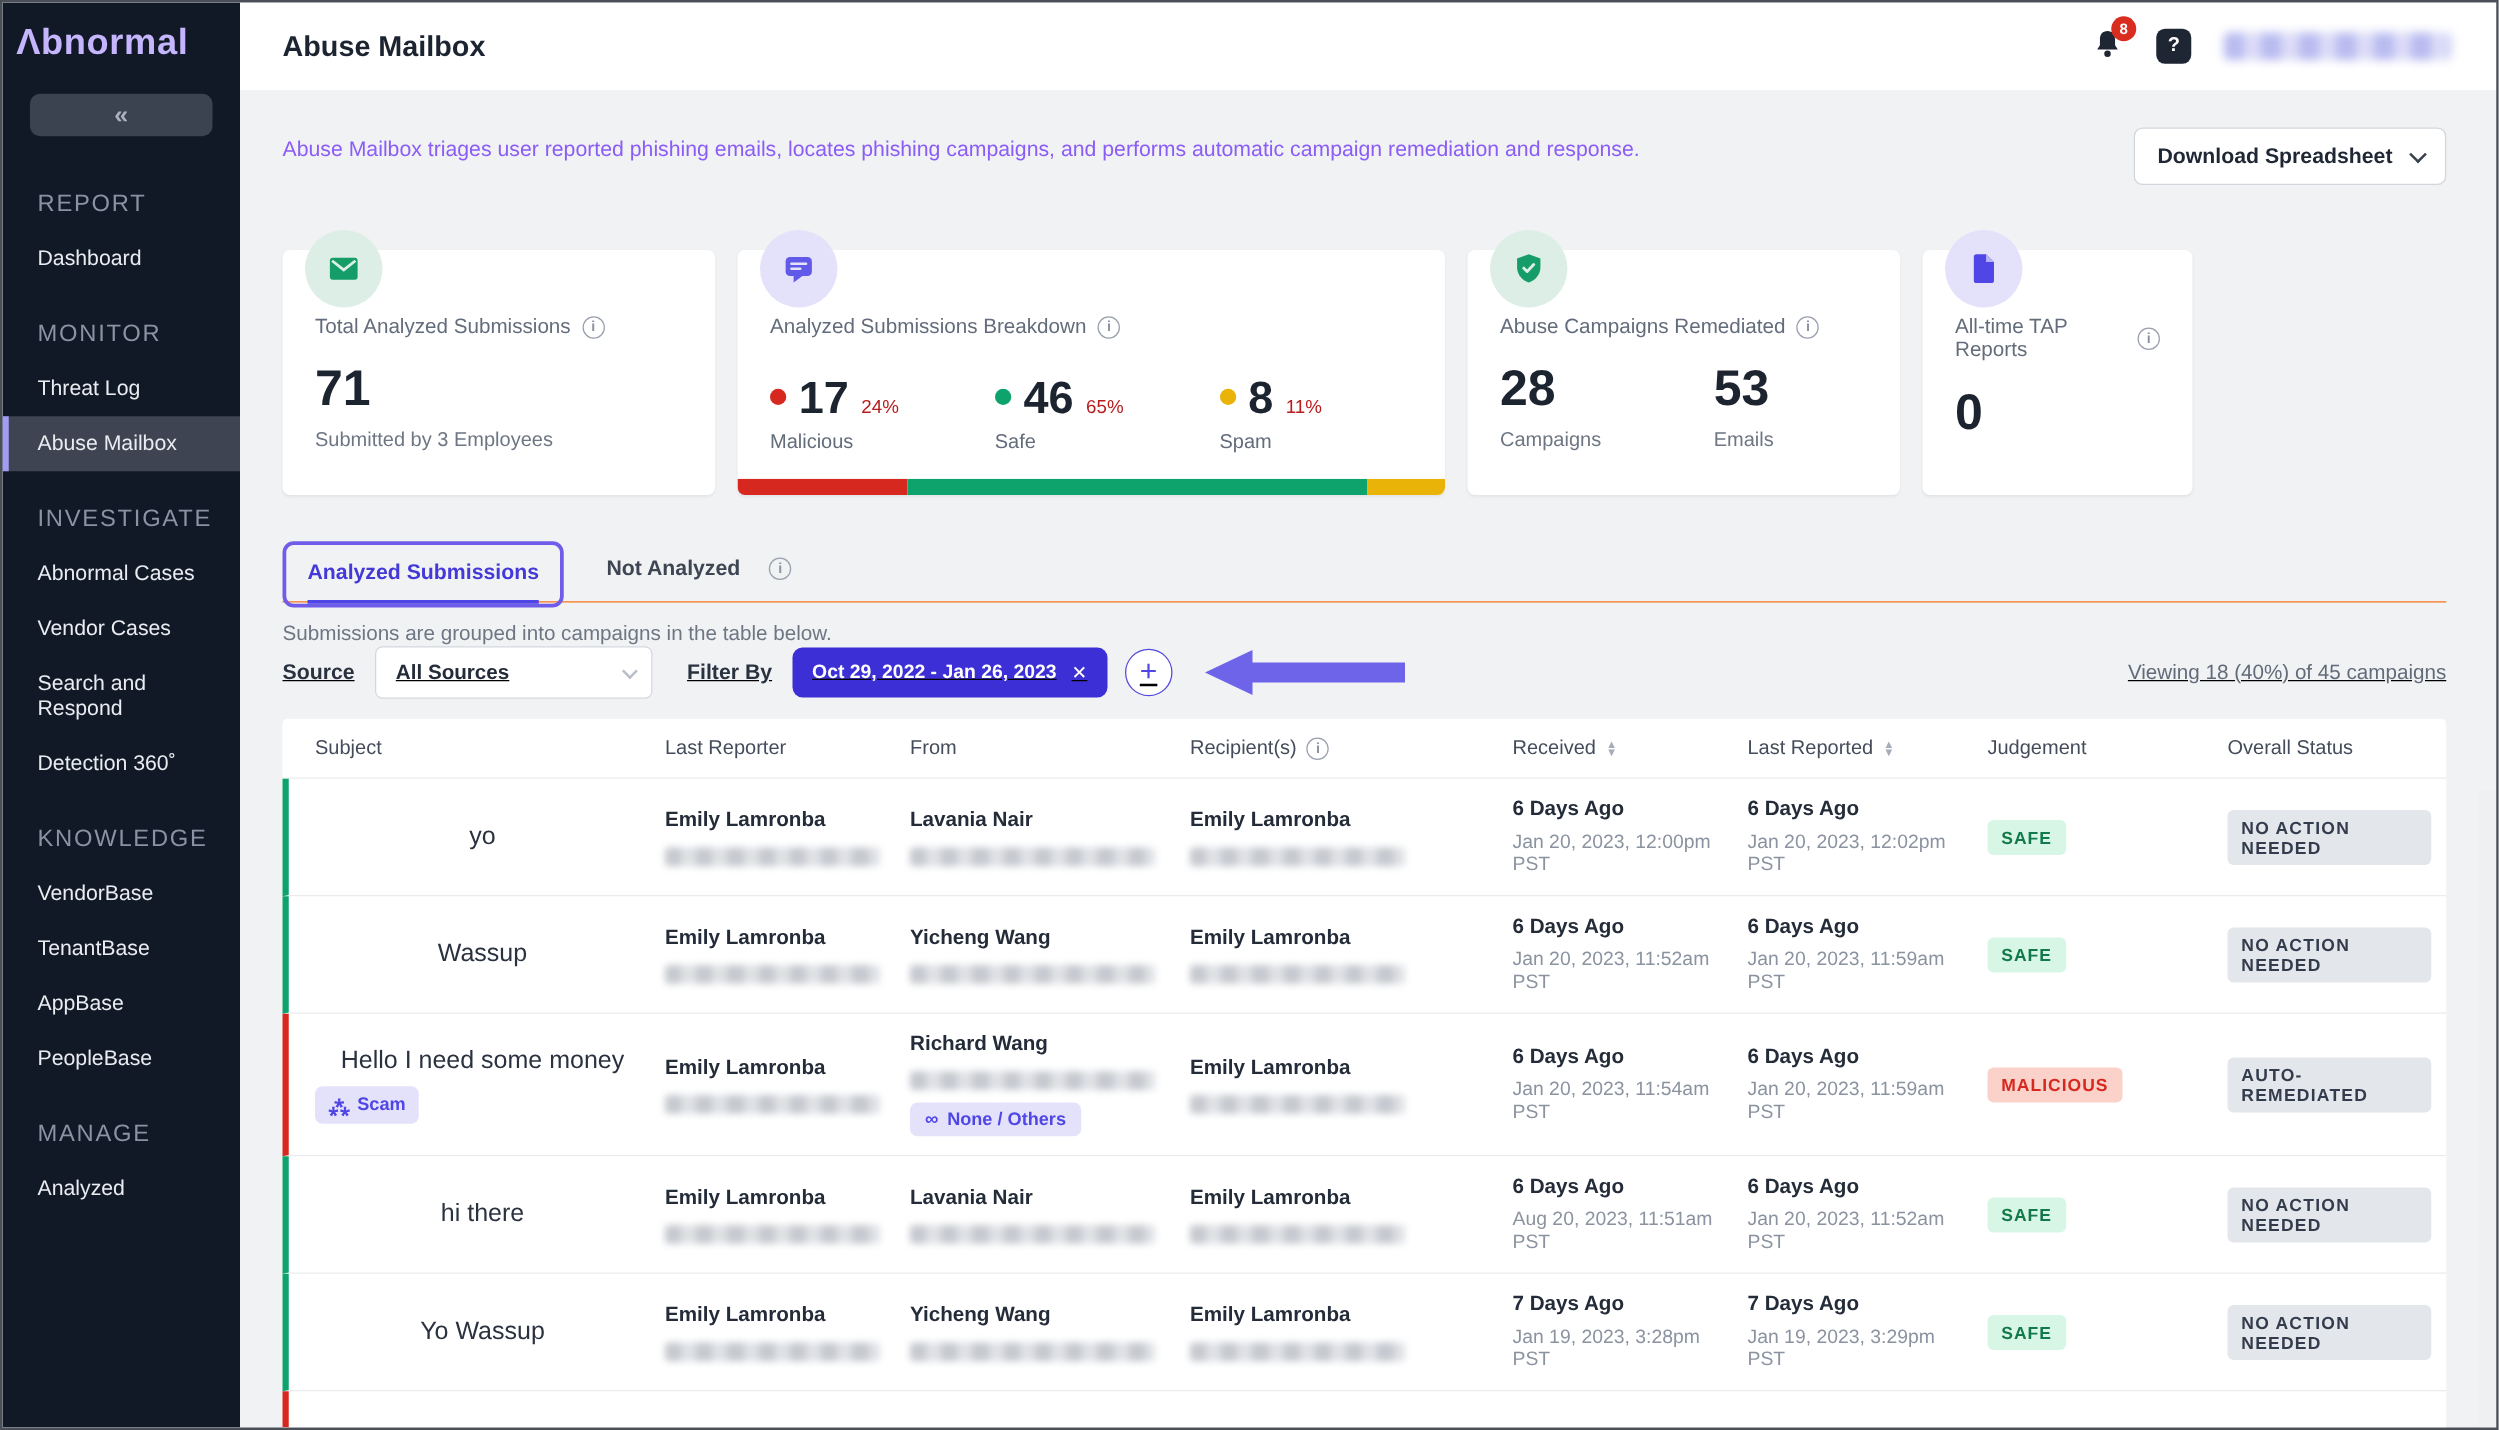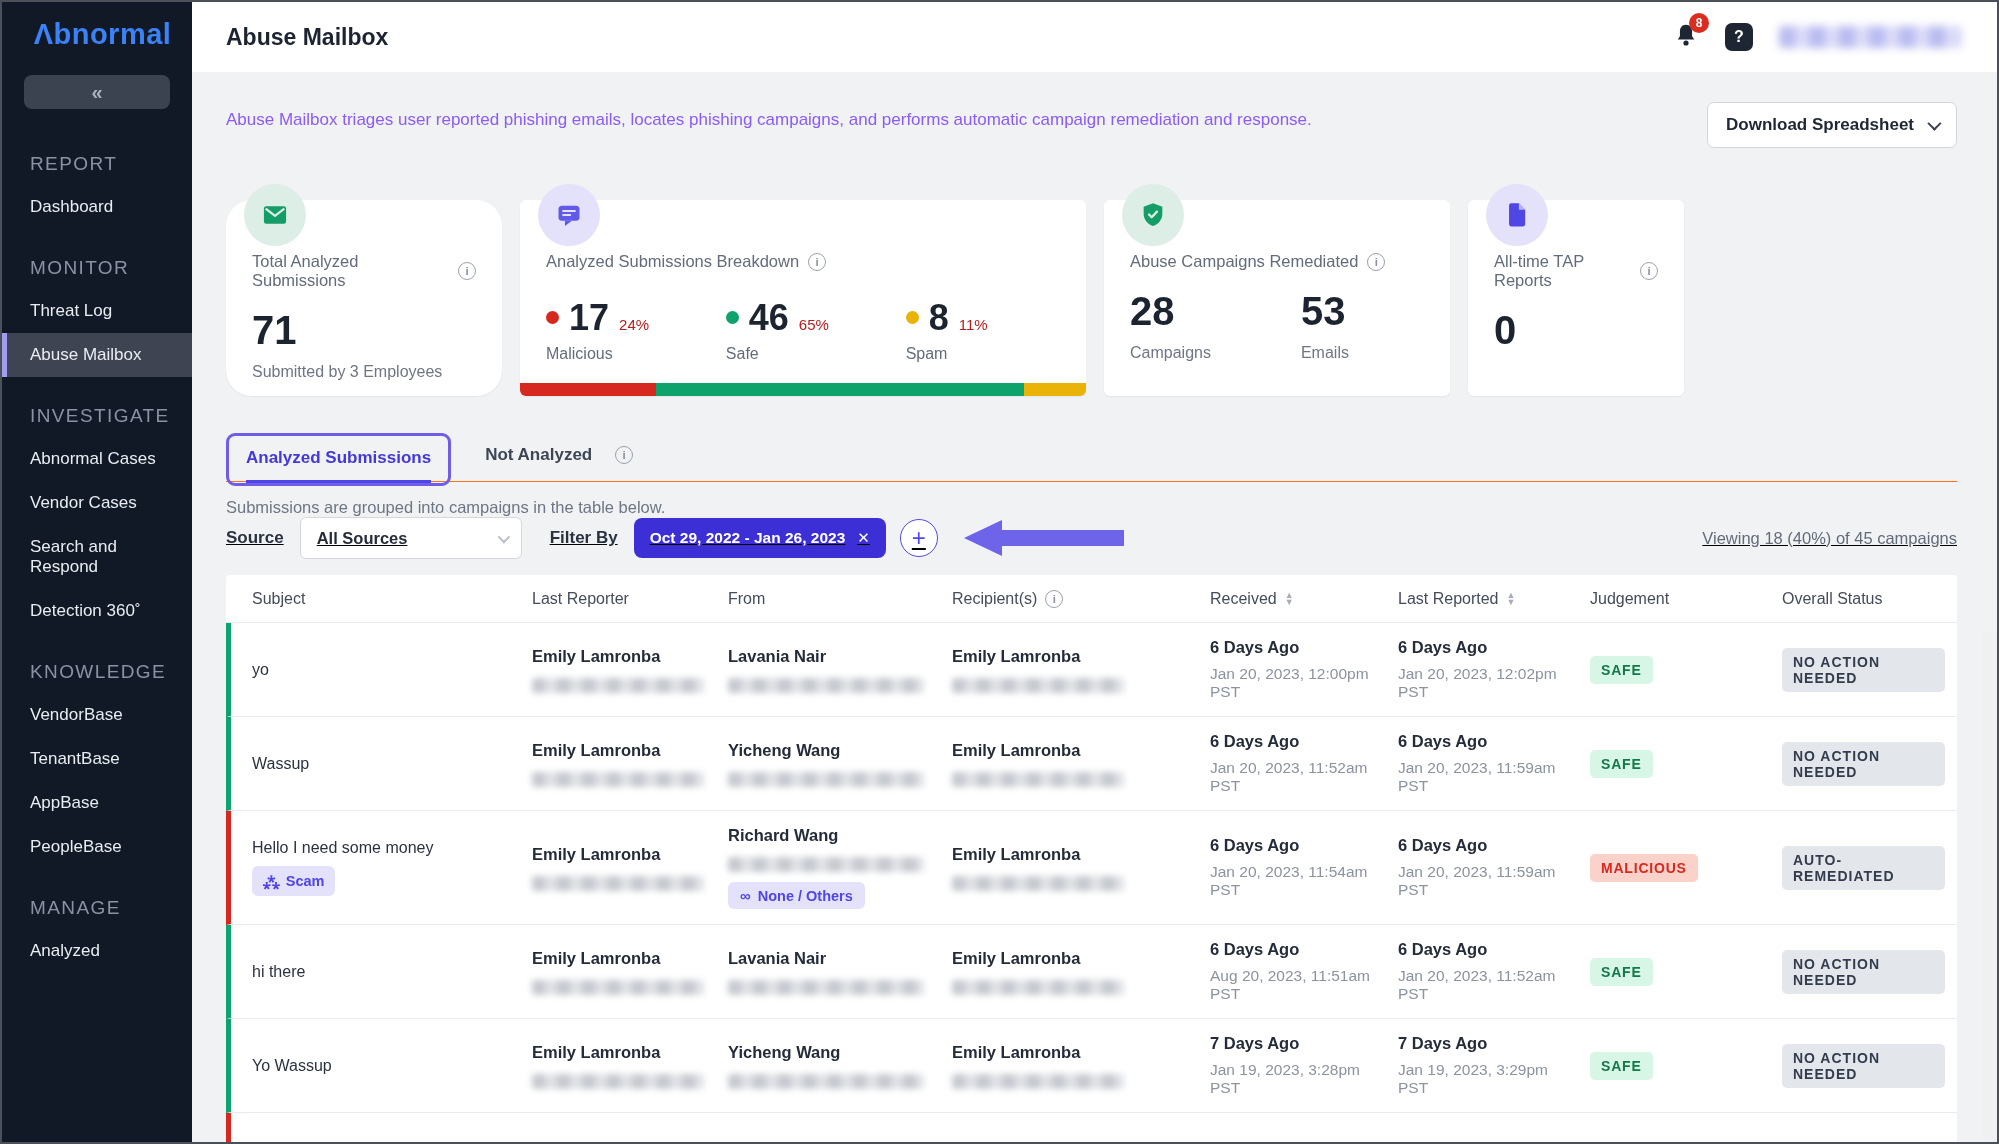--- a/index.html
+++ b/index.html
@@ -2,21 +2,21 @@
 <html><head>
 <meta charset="utf-8">
 <style>
   * { margin:0; padding:0; box-sizing:border-box; }
   html,body { width:1999px; height:1144px; }
   body { font-family:"Liberation Sans", sans-serif; background:#fff; overflow:hidden; }
   #frame { width:1999px; height:1144px; border:2px solid #4a4f58; display:flex; background:#f1f2f4; overflow:hidden; }
 
   
   .sidebar { width:190px; min-width:190px; background:#111927; color:#e7eaee; display:flex; flex-direction:column; padding-top:16px; }
-  .logo { font-size:29px; font-weight:700; color:#3b82f6; text-align:center; letter-spacing:0.5px; margin-bottom:24px;padding-left:11px; }
+  .logo { font-size:29px; font-weight:700; color:#c4b5fd; text-align:left; letter-spacing:0.5px; margin-bottom:24px;padding-left:11px; }
   .collapse-btn { margin:0 auto 30px auto; width:146px; height:34px; background:#3b4250; border-radius:8px; display:flex; align-items:center; justify-content:center; color:#aab1bd; font-size:20px; font-weight:700; cursor:pointer; }
   .nav-section { margin-bottom:14px; }
   .section-label { font-size:19px; letter-spacing:1.4px; color:#8a93a3; padding:14px 28px 10px 28px; font-weight:500; }
   .nav-item { position:relative; padding:12px 28px; font-size:17px; color:#e9ecf0; cursor:pointer; }
   .nav-item.active { background:#3e4452; }
   .nav-item.active::before { content:""; position:absolute; left:0; top:0; bottom:0; width:5px; background:#a29df3; }
 
   
   .main { flex:1; display:flex; flex-direction:column; overflow:hidden; }
   .topbar { height:70px; min-height:70px; background:#fff; display:flex; align-items:center; justify-content:space-between; padding:0 36px 0 34px; }
@@ -38,21 +38,21 @@
   
   .cards { display:flex; gap:18px; margin-top:52px; }
   .card { position:relative; background:#fff; border-radius:6px; height:196px; box-shadow:0 1px 2px rgba(20,30,50,0.06); padding:52px 26px 0 26px; }
   .card-icon { position:absolute; top:-16px; left:18px; width:62px; height:62px; border-radius:50%; display:flex; align-items:center; justify-content:center; }
   .icon-green { background:#dceee6; }
   .icon-purple { background:#e3e2fa; }
   .card-title-row { display:flex; align-items:center; gap:9px; font-size:16.5px; color:#636c7b; }
   .info-circle { width:18px; height:18px; min-width:18px; border:1.6px solid #9aa1ae; border-radius:50%; color:#8b93a0; font-size:11.5px; font-weight:700; display:inline-flex; align-items:center; justify-content:center; }
   .stat-value { font-size:40px; font-weight:700; color:#1c2430; margin-top:18px; }
   .stat-sub { font-size:16px; color:#6e7684; margin-top:10px; }
-  .card-total { width:276px;border-radius:26px; }
+  .card-total { width:346px; }
   .card-breakdown { width:566px; padding-right:0; padding-left:26px; }
   .card-remediated { width:346px; }
   .card-tap { width:216px; }
   .bd-stats { display:flex; margin-top:26px; }
   .bd-stat { width:33.3%; }
   .bd-top { display:flex; align-items:baseline; gap:10px; }
   .dot { width:13px; height:13px; border-radius:50%; display:inline-block; position:relative; top:-6px; }
   .bd-val { font-size:36px; font-weight:700; color:#1c2430; }
   .bd-pct { font-size:15px; color:#b91c1c; font-weight:500; }
   .bd-label { font-size:16px; color:#636c7b; margin-top:6px; }
@@ -81,21 +81,21 @@
   
   .table { background:#fff; margin-top:16px; border-radius:4px 4px 0 0; }
   .t-grid { display:grid; grid-template-columns:280px 196px 224px 258px 188px 192px 192px 1fr; align-items:center; }
   .t-header { height:48px; border-bottom:1px solid #e9ebee; padding-left:26px; }
   .th { display:flex; align-items:center; gap:8px; font-size:16px; color:#444c5b; font-weight:500; padding-right:10px; }
   .sort-icon { display:flex; flex-direction:column; line-height:6px; font-size:9px; color:#a7adb8; gap:1px; cursor:pointer; }
   .t-row { position:relative; border-bottom:1px solid #e9ebee; padding:15px 0 15px 21px; border-left:5px solid transparent; min-height:74px; }
   .t-row.safe { border-left-color:#0ea36d; }
   .t-row.malicious { border-left-color:#d7281f; }
   .cell { padding-right:12px; }
-  .subject-text { font-size:16px; color:#2a3240; }
+  .subject-text { font-size:20px; color:#2a3240;text-align:center; }
   .tag-pill { margin-top:9px; display:inline-flex; align-items:center; gap:7px; background:#e4e2fb; border-radius:6px; padding:5px 11px; font-size:14.5px; font-weight:700; color:#4f46e5; width:fit-content; }
   .p-name { font-size:16.5px; font-weight:700; color:#242c39; }
   .blur-bar { margin-top:12px; height:15px; border-radius:3px; background:repeating-linear-gradient(90deg,#c6c9cf 0 13px,#dfe1e5 13px 25px); filter:blur(3px); }
   .chip { margin-top:10px; display:inline-flex; align-items:center; gap:8px; background:#e4e2fb; border-radius:6px; padding:5px 12px; font-size:14.5px; font-weight:700; color:#4f46e5; width:fit-content; }
   .chip-ico { font-size:15px; font-weight:700; letter-spacing:-1px; }
   .t-rel { font-size:16.5px; font-weight:700; color:#242c39; }
   .t-abs { font-size:15.5px; color:#8b93a0; margin-top:8px; }
   .pill { display:inline-block; font-size:14px; font-weight:700; letter-spacing:0.8px; border-radius:5px; padding:6px 11px; }
   .pill.safe-p { background:#d8f6e5; color:#13794a; }
   .pill.malicious-p { background:#fbd2ca; color:#d7281f; }

